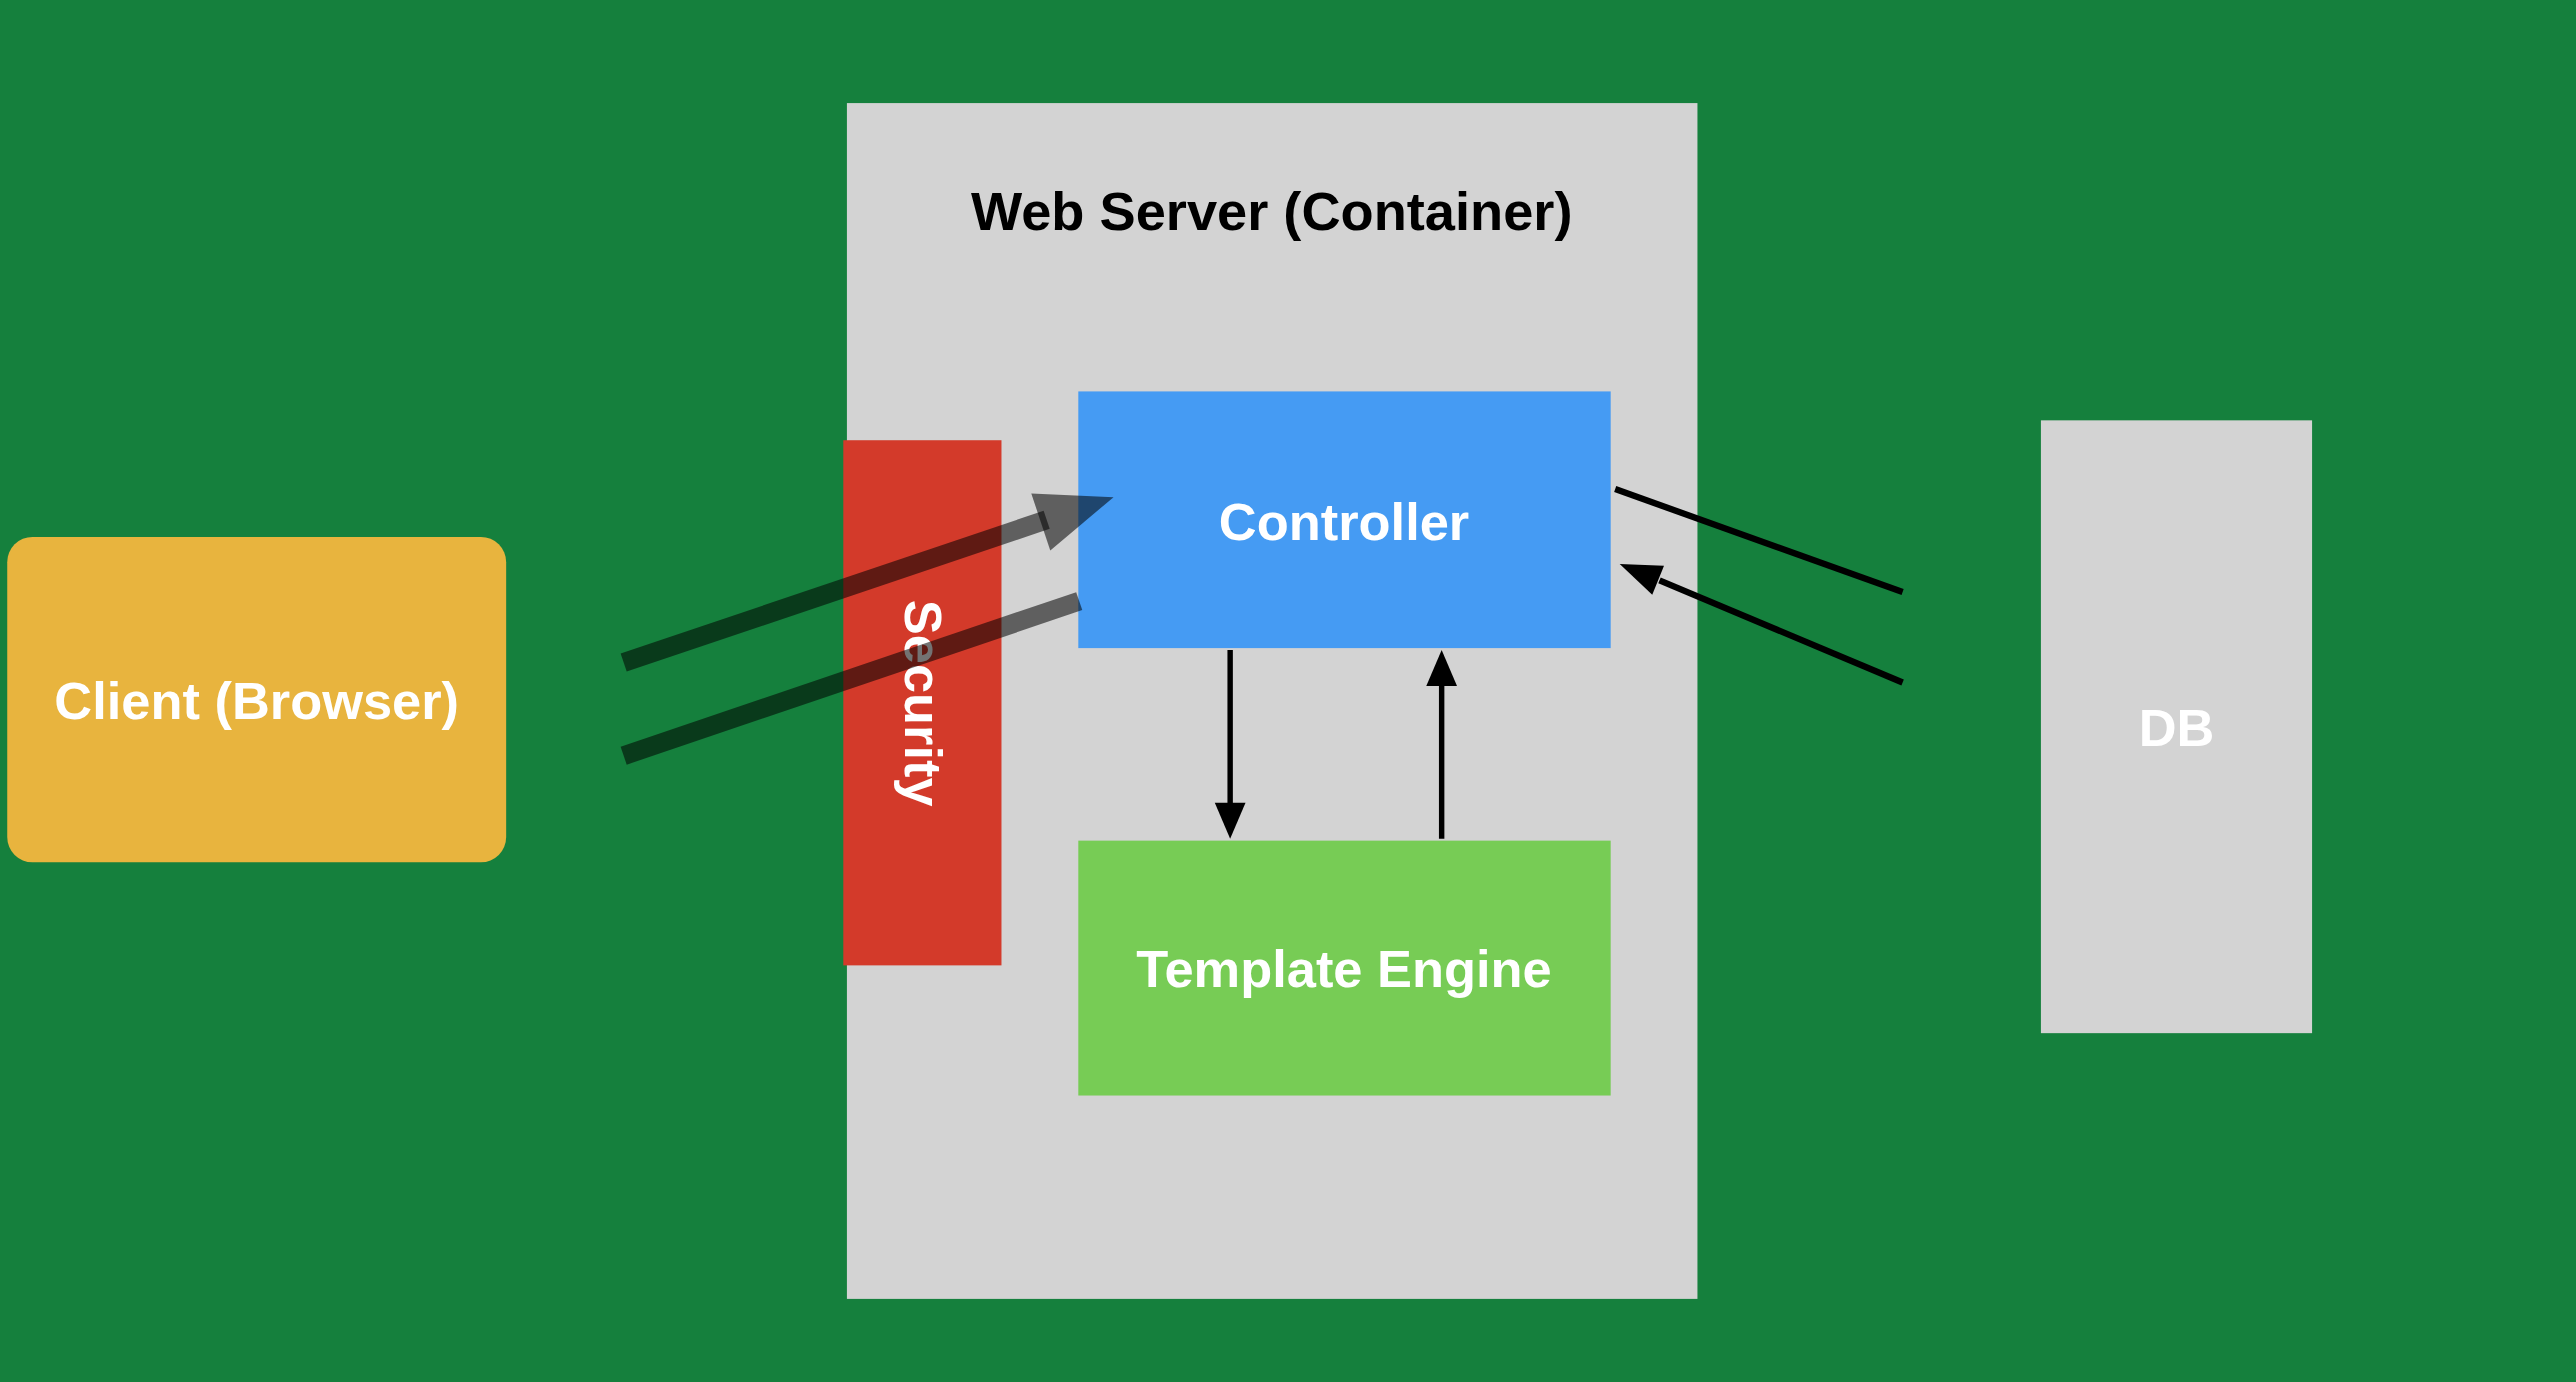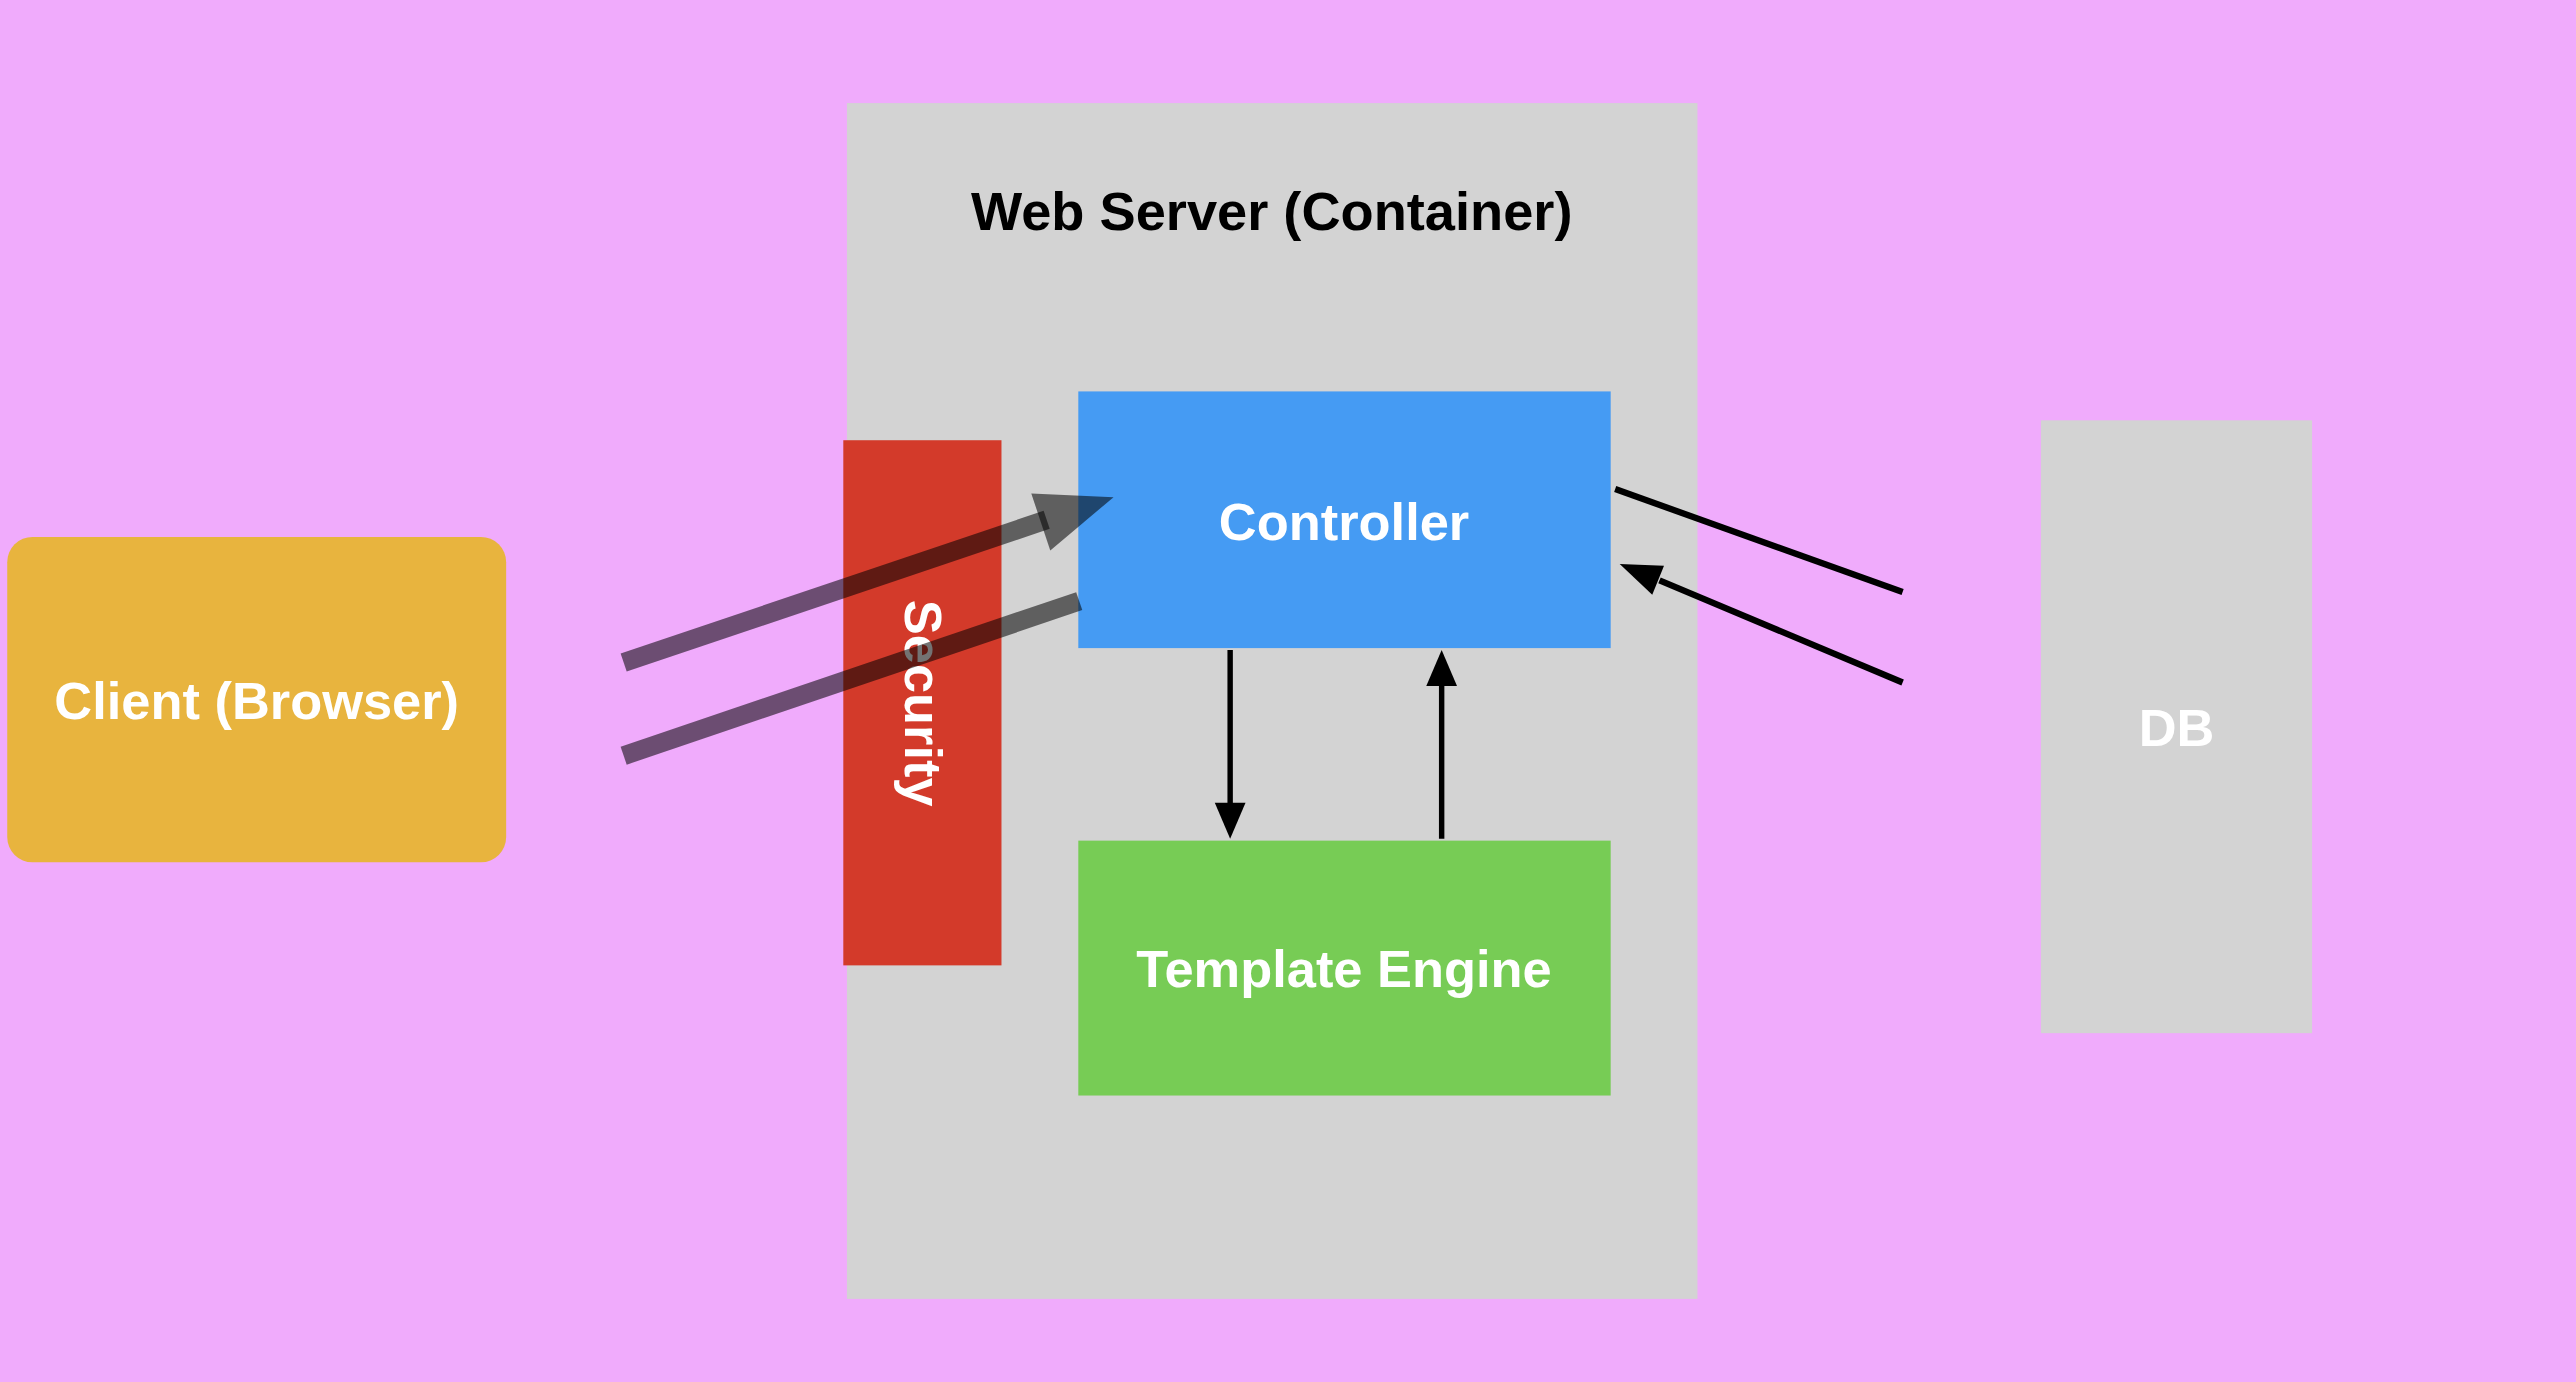--- a/index.html
+++ b/index.html
@@ -8,21 +8,21 @@
     width: 2576px;
     height: 1383px;
     background: #000000;
     overflow: hidden;
     font-family: "Liberation Sans", sans-serif;
   }
   #stage {
     position: relative;
     width: 2576px;
     height: 1383px;
-    background: #f0abfc;
+    background: #15803d;
   }
   svg { display: block; }
   .node-label {
     font-family: "Liberation Sans", sans-serif;
     font-weight: bold;
     font-size: 58px;
   }
   .container-title {
     font-family: "Liberation Sans", sans-serif;
     font-weight: bold;

